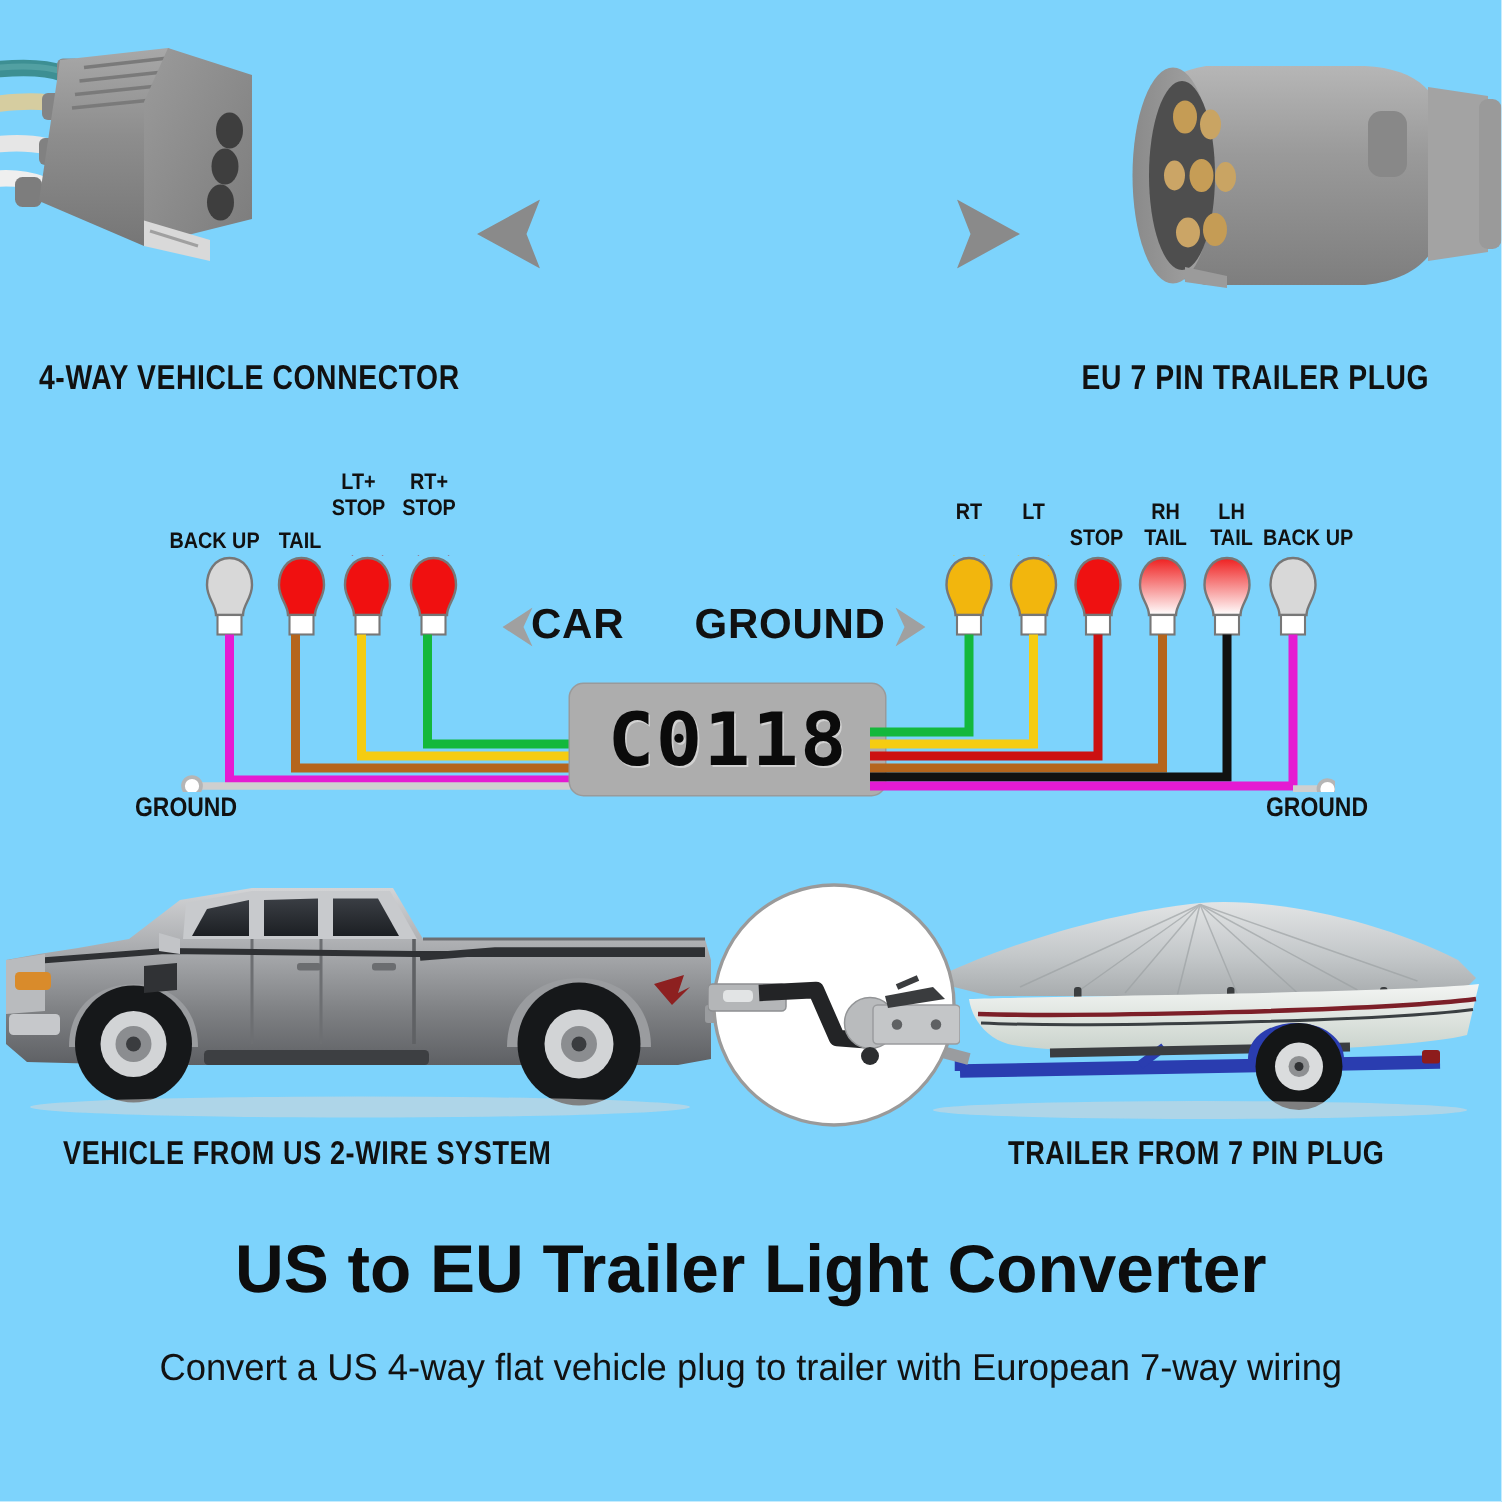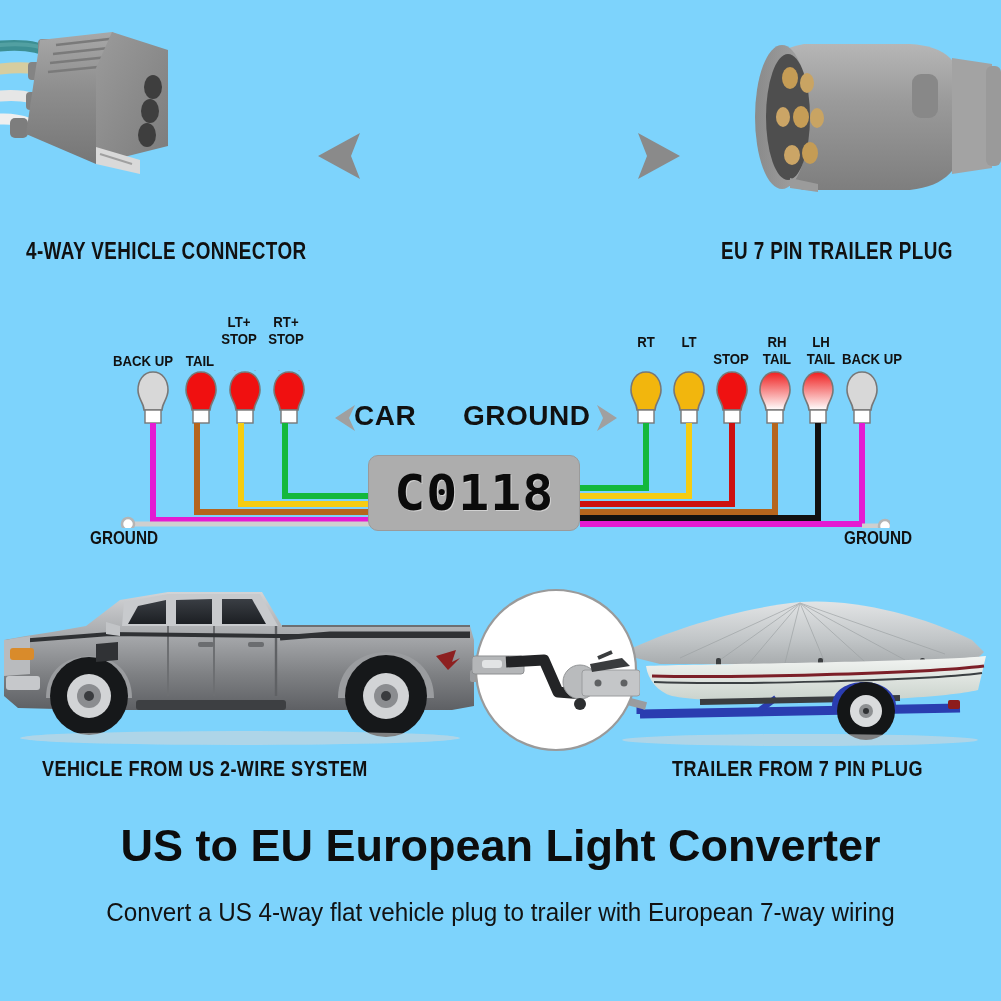--- a/index.html
+++ b/index.html
@@ -44,21 +44,21 @@
     transform: scaleX(0.88);
   }
 
   .bulb { position: absolute; width: 34px; height: 56px; }
 
   .module {
     position: absolute;
     background: #adadad;
     border-radius: 10px;
     border: 1px solid #9a9a9a;
-    display: flex; align-items: center; justify-content: center;
+    display: flex; align-items: center; justify-content: center; margin-left: 11px;
   }
   .module-text {
     font-family: "DejaVu Sans Mono", monospace;
     font-weight: bold;
     font-size: 49px;
     color: #0b0b0b;
     letter-spacing: 1px;
     text-shadow: 1px 1px 0 rgba(255,255,255,0.45);
     transform: scaleX(1.05);
   }
@@ -499,17 +499,17 @@
       <path d="M126,72 L140,66" stroke="#3a3c3e" stroke-width="4"></path>
 
       <circle cx="108" cy="118" r="6" fill="#2c2e30"></circle>
     </svg>
 
     <div class="abs caption photo-caption" style="left:42px; top:188px;">VEHICLE FROM US 2-WIRE SYSTEM</div>
     <div class="abs caption photo-caption" style="left:672px; top:188px;">TRAILER FROM 7 PIN PLUG</div>
   </div>
 
   <div id="title-block">
-    <div class="main-title">US to EU European Light Converter</div>
+    <div class="main-title">US to EU Trailer Light Converter</div>
     <div class="sub-title" style="margin-top:26px;">Convert a US 4-way flat vehicle plug to trailer with European 7-way wiring</div>
   </div>
 
 </div>
 
 </body></html>

